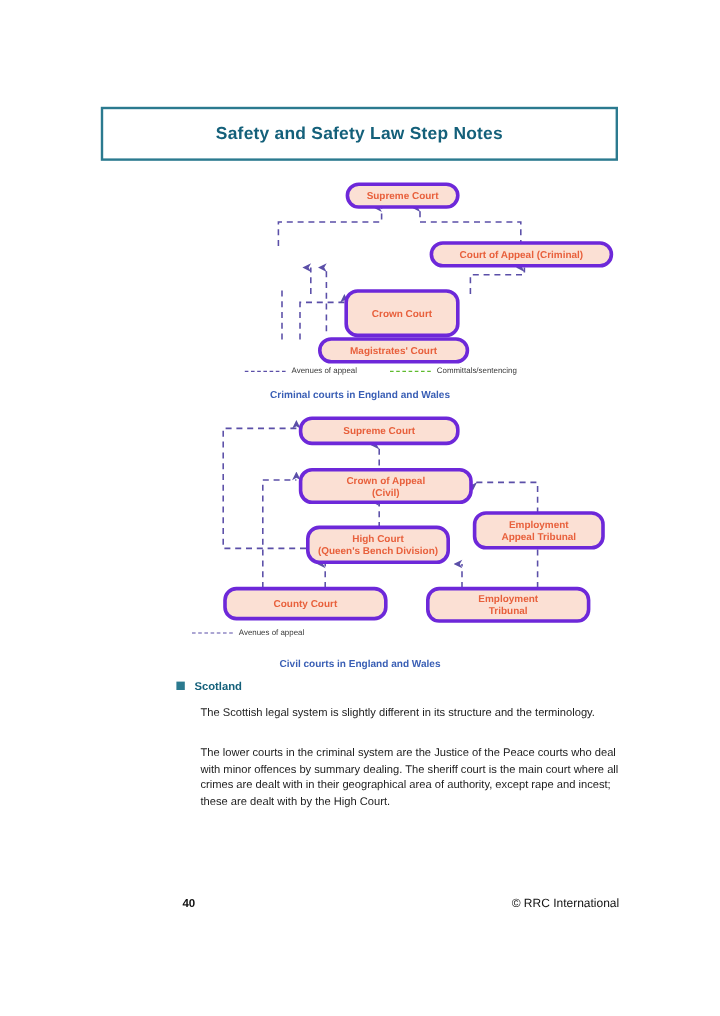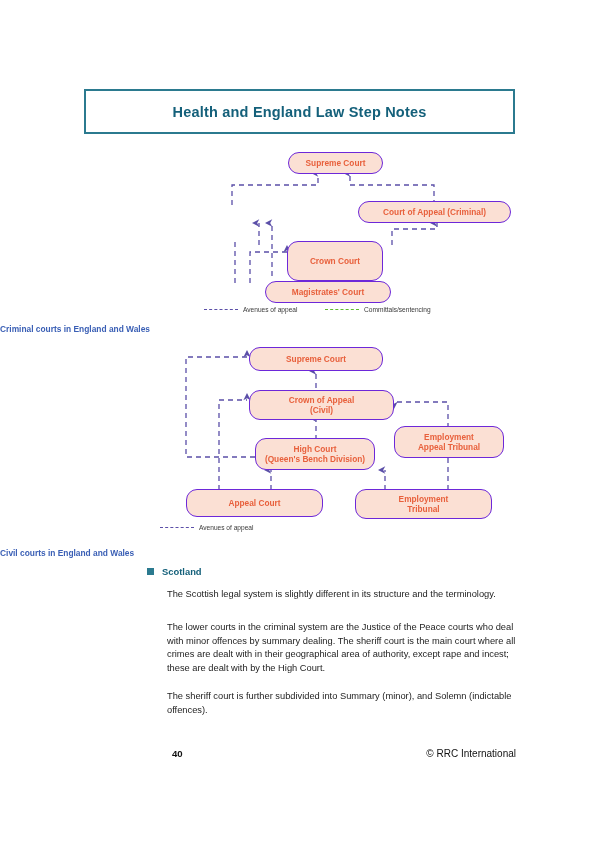--- a/index.html
+++ b/index.html
@@ -22,63 +22,63 @@
   .header-title{
     position:absolute;left:0;top:0;width:100%;height:100%;
     display:flex;align-items:center;justify-content:center;
     color:#14607a;font-size:14.5px;font-weight:bold;letter-spacing:.2px;
   }
 
   
   .diagram{position:absolute;left:0;}
   .node{
     position:absolute;box-sizing:border-box;
-    background:#fbe0d4;border:1px solid #6d28d9;border-radius:11px;
+    background:#fbe0d4;border:3px solid #6d28d9;border-radius:11px;
     color:#e8603c;display:flex;align-items:center;justify-content:center;
     text-align:center;line-height:1.25;font-size:8.3px;font-weight:600;
   }
   .node.two-line{flex-direction:column;}
   .node span{display:block;}
   svg.edges{position:absolute;left:0;top:0;overflow:visible;}
 
   
   .legend{position:absolute;display:flex;align-items:center;gap:5px;}
   .legend .dash{display:block;width:34px;height:0;border-top:1.3px dashed #5b4fa8;}
   .legend .dash.green{border-top-color:#5fbb2e;}
   .legend .ltext{font-size:6.6px;color:#3a3a3a;white-space:nowrap;}
 
   .caption{
-    position:absolute;width:100%;text-align:left;
+    position:absolute;width:100%;text-align:center;
     color:#3a5fb5;font-size:8.4px;font-weight:600;
   }
 
   
   .sec-head{
     position:absolute;left:147px;top:566px;
     display:flex;align-items:center;gap:8px;
   }
   .sq{width:7px;height:7px;background:#2b7a8f;display:block;}
   .sec-head .htext{color:#14607a;font-size:9.4px;font-weight:bold;}
 
   .para{
     position:absolute;left:167px;width:349px;
     color:#1d1d1d;font-size:9.3px;line-height:1.46;
   }
 
   
-  .pg-num{position:absolute;left:152px;top:748px;color:#111;font-size:9.6px;font-weight:bold;margin-left:20px;}
+  .pg-num{position:absolute;left:152px;top:748px;color:#111;font-size:9.6px;font-weight:bold;}
   .copyright{position:absolute;right:84px;top:748px;color:#111;font-size:10px;}
 </style>
 </head>
 <body>
 
 <div id="page">
 
   <div class="header-box">
-    <div class="header-title">Health and England Law Step Notes</div>
+    <div class="header-title">Safety and Safety Law Step Notes</div>
   </div>
 
   <div class="diagram" style="top:145px;width:600px;height:190px;">
 
     <svg class="edges" width="600" height="190">
       <defs>
         <marker id="ar-p" markerWidth="7" markerHeight="7" refX="3.2" refY="5.4" orient="auto">
           <path d="M0.4,5.6 L3.2,0 L6.0,5.6 L3.2,4.0 Z" fill="#5b4fa8"></path>
         </marker>
         <marker id="ar-pl" markerWidth="7" markerHeight="7" refX="3.2" refY="5.4" orient="auto">
@@ -173,21 +173,21 @@
       <span>High Court</span>
       <span>(Queen's Bench Division)</span>
     </div>
 
     <div class="node two-line" style="left:394px;top:86px;width:110px;height:32px;">
       <span>Employment</span>
       <span>Appeal Tribunal</span>
     </div>
 
     <div class="node" style="left:186px;top:149px;width:137px;height:28px;">
-      <span>Appeal Court</span>
+      <span>County Court</span>
     </div>
 
     <div class="node two-line" style="left:355px;top:149px;width:137px;height:30px;">
       <span>Employment</span>
       <span>Tribunal</span>
     </div>
 
     <div class="legend" style="left:160px;top:184px;">
       <span class="dash"></span>
       <span class="ltext">Avenues of appeal</span>
@@ -196,18 +196,17 @@
     <div class="caption" style="top:208px;">Civil courts in England and Wales</div>
   </div>
 
   <div class="sec-head">
     <span class="sq"></span>
     <span class="htext">Scotland</span>
   </div>
 
   <div class="para" style="top:588px;">The Scottish legal system is slightly different in its structure and the terminology.</div>
   <div class="para" style="top:621px;">The lower courts in the criminal system are the Justice of the Peace courts who deal with minor offences by summary dealing. The sheriff court is the main court where all crimes are dealt with in their geographical area of authority, except rape and incest; these are dealt with by the High Court.</div>
-  <div class="para" style="top:690px;">The sheriff court is further subdivided into Summary (minor), and Solemn (indictable offences).</div>
 
   <div class="pg-num">40</div>
   <div class="copyright">© RRC International</div>
 
 </div>
 
 </body></html>

